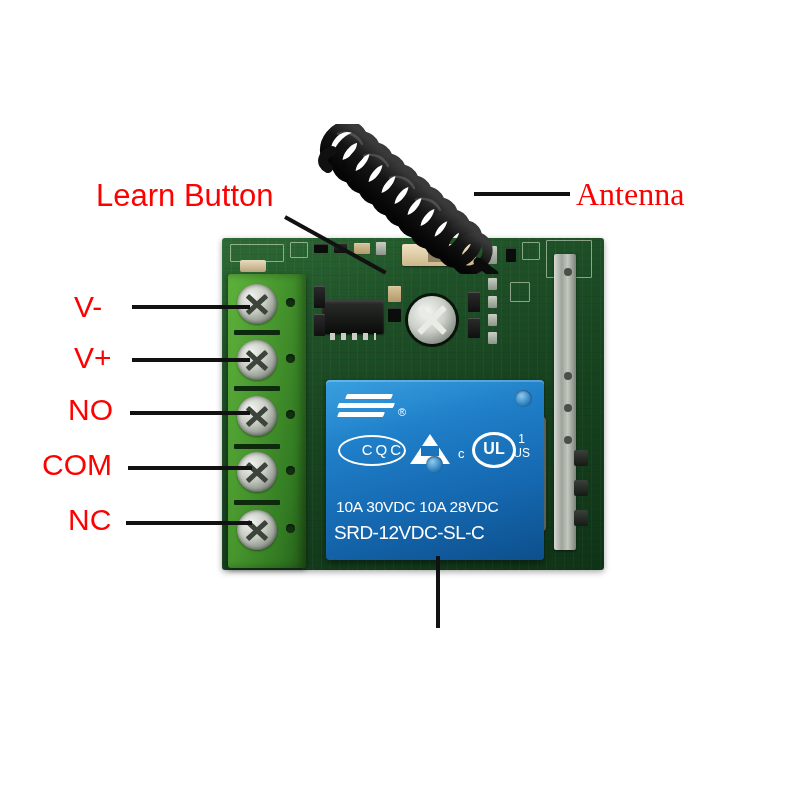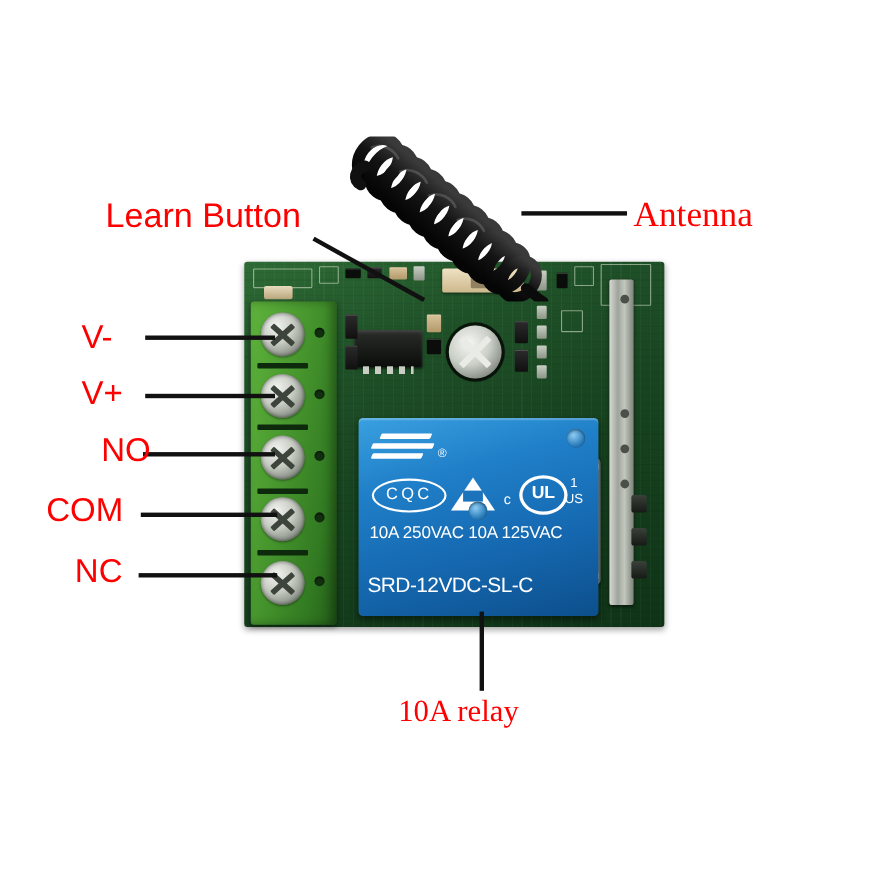--- a/index.html
+++ b/index.html
@@ -27,21 +27,21 @@
     line-height: 1;
     user-select: none;
   }
   .label.sans { font-family: "Liberation Sans", sans-serif; }
   .label.serif { font-family: "Liberation Serif", serif; }
 
   #lbl-learn   { left: 96px;  top: 180px; font-size: 31px; }
   #lbl-antenna { left: 576px; top: 178px; font-size: 32px; }
   #lbl-vminus  { left: 74px;  top: 292px; font-size: 30px; }
   #lbl-vplus   { left: 74px;  top: 343px; font-size: 30px; }
-  #lbl-no      { left: 68px;  top: 395px; font-size: 30px; margin-left: 24px; }
+  #lbl-no      { left: 68px;  top: 395px; font-size: 30px; }
   #lbl-com     { left: 42px;  top: 450px; font-size: 30px; }
   #lbl-nc      { left: 68px;  top: 505px; font-size: 30px; }
   #lbl-relay   { left: 362px; top: 633px; font-size: 28px; }
 
   
   .leader {
     position: absolute;
     background: #111111;
     height: 4px;
   }
@@ -201,21 +201,21 @@
   #cqc {
     position: absolute;
     left: 12px;
     top: 55px;
     width: 64px;
     height: 27px;
     border: 2px solid #ffffff;
     border-radius: 50%;
     font-size: 15px;
     letter-spacing: 3px;
-    text-align: center;
+    text-align: right;
     line-height: 25px;
   }
   #tri {
     position: absolute;
     left: 84px;
     top: 54px;
     width: 0;
     height: 0;
     border-left: 20px solid transparent;
     border-right: 20px solid transparent;
@@ -478,21 +478,21 @@
       <div id="tri">
           <span></span>
         </div>
 
       <div id="ul">
         <span class="c">c</span>
         <span class="ulmark">UL</span>
         <span class="us">1<br>US</span>
       </div>
 
-      <div class="relay-spec" id="spec1">10A 250VAC   10A 125VAC</div>
+      <div class="relay-spec" id="spec2">10A 30VDC    10A 28VDC</div>
       <div id="relay-model">SRD-12VDC-SL-C</div>
 
       <div class="relay-rivet" style="right:12px; top:10px;"></div>
       <div class="relay-rivet" style="left:100px; top:76px;"></div>
     </div>
 
     <div id="terminal">
       <div class="screw" style="left:9px;  top:10px;"></div>
       <div class="thole" style="left:58px; top:24px;"></div>
       <div class="tslot" style="top:56px;"></div>
@@ -558,15 +558,14 @@
   <div class="leader" id="ld-nc"></div>
   <div class="leader" id="ld-relay"></div>
 
   <div class="label serif" id="lbl-antenna">Antenna</div>
   <div class="label sans" id="lbl-learn">Learn Button</div>
   <div class="label sans" id="lbl-vminus">V-</div>
   <div class="label sans" id="lbl-vplus">V+</div>
   <div class="label sans" id="lbl-no">NO</div>
   <div class="label sans" id="lbl-com">COM</div>
   <div class="label sans" id="lbl-nc">NC</div>
-  <div class="label serif" id="lbl-relay">10A relay</div>
 
 </div>
 
 </body></html>

